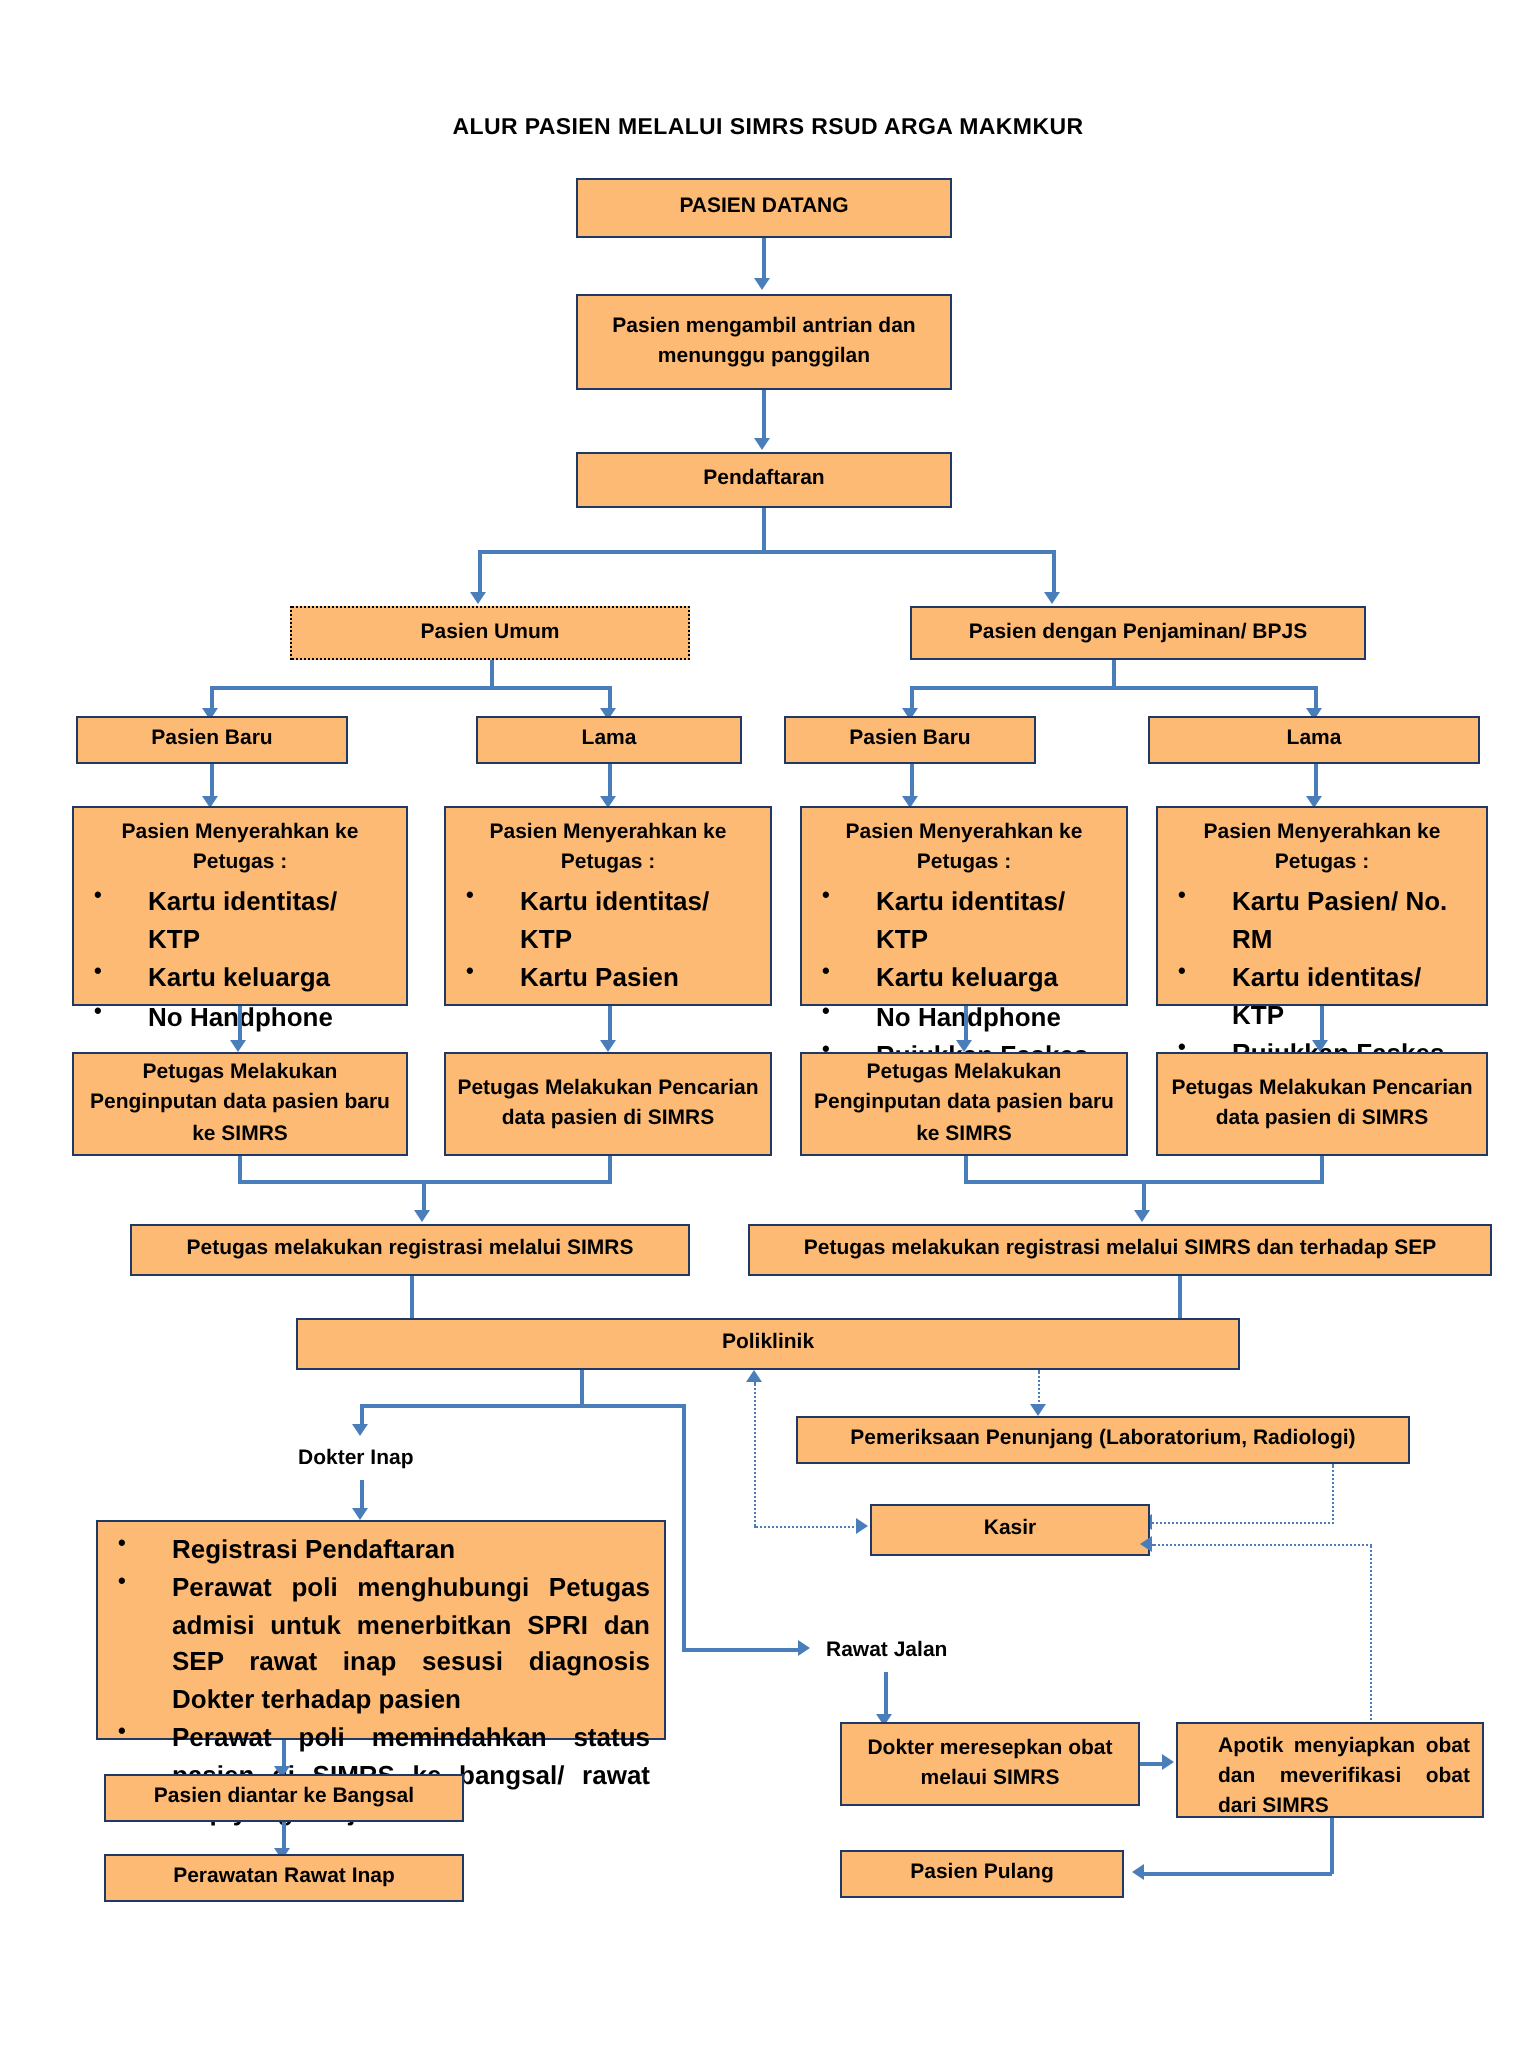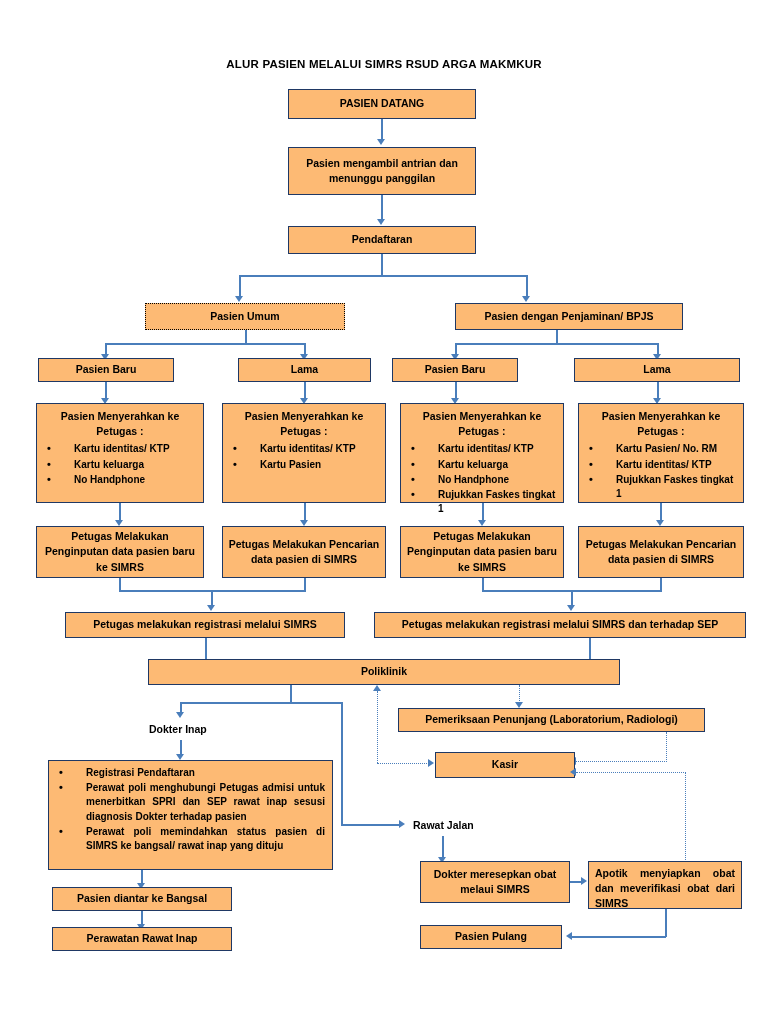--- a/index.html
+++ b/index.html
@@ -62,21 +62,21 @@
     margin-bottom: 3px;
   }
   ul.blist {
     margin: 0;
     padding: 0 0 0 14px;
     list-style: none;
   }
   ul.blist li {
     position: relative;
     font-weight: bold;
-    font-size: 10px;
+    font-size: 13px;
     line-height: 1.42;
     margin: 0 0 1px 0;
     padding-left: 16px;
   }
   ul.blist li:before {
     content: "\2022";
     position: absolute;
     left: -11px;
     top: -1px;
     font-size: 11px;
@@ -319,21 +319,21 @@
   <div class="ln v" style="left:141px; top:911px; height:14px;"></div>
   <div class="arw down" style="left:137px; top:924px;"></div>
   <div class="box" style="left:52px; top:927px; width:180px; height:24px;">Perawatan Rawat Inap</div>
 
   <div class="box" style="left:420px; top:861px; width:150px; height:42px;">Dokter meresepkan obat melaui SIMRS</div>
 
   <div class="ln h" style="left:570px; top:881px; width:12px;"></div>
   <div class="arw right" style="left:581px; top:877px;"></div>
 
   <div class="box listbox" style="left:588px; top:861px; width:154px; height:48px; display:flex; align-items:flex-start; text-align:justify; padding:4px 6px;">
-    <span style="display:block; text-align:justify; text-align-last:left; line-height:1.45;">Apotik menyiapkan obat dan meverifikasi obat dari SIMRS</span>
+    <span style="display:block; text-align:justify; text-align-last:left; line-height:1.45;margin-left:14px;">Apotik menyiapkan obat dan meverifikasi obat dari SIMRS</span>
   </div>
 
   <div class="ln v" style="left:665px; top:909px; height:28px;"></div>
   <div class="ln h" style="left:572px; top:936px; width:94px;"></div>
   <div class="arw left" style="left:566px; top:932px;"></div>
 
   <div class="box" style="left:420px; top:925px; width:142px; height:24px;">Pasien Pulang</div>
 
 </div>
 

